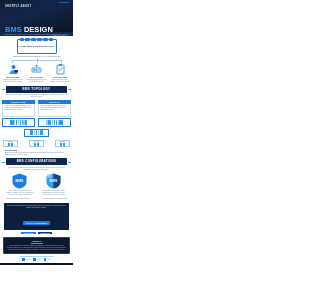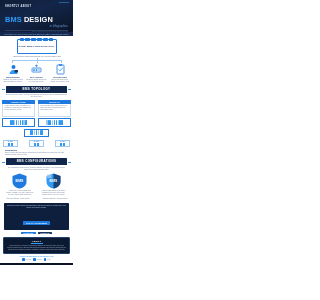--- a/index.html
+++ b/index.html
@@ -19,21 +19,21 @@
     padding:4px 5px 6px 5px;
     height:32px;box-sizing:border-box;
   }
   .hdr-top{
     font-size:2.6px;letter-spacing:.35px;color:#d9e2f0;
     font-weight:bold;text-transform:uppercase;line-height:1;
     margin-top:2px;
   }
   .hdr-title{
     font-size:7.4px;font-weight:bold;letter-spacing:.1px;
-    line-height:1;margin-top:7px;white-space:nowrap;
+    line-height:1;margin-top:17px;white-space:nowrap;
   }
   .hdr-title .b{color:#2f9bf5;}
   .hdr-title .w{color:#ffffff;}
   .hdr-sub{
     text-align:right;font-size:2.6px;color:#6f9fd8;
     font-style:italic;margin-top:2.2px;letter-spacing:.1px;
   }
   .hdr-rule{
     margin-top:1.4px;height:.4px;background:#2a3f63;width:100%;
   }

